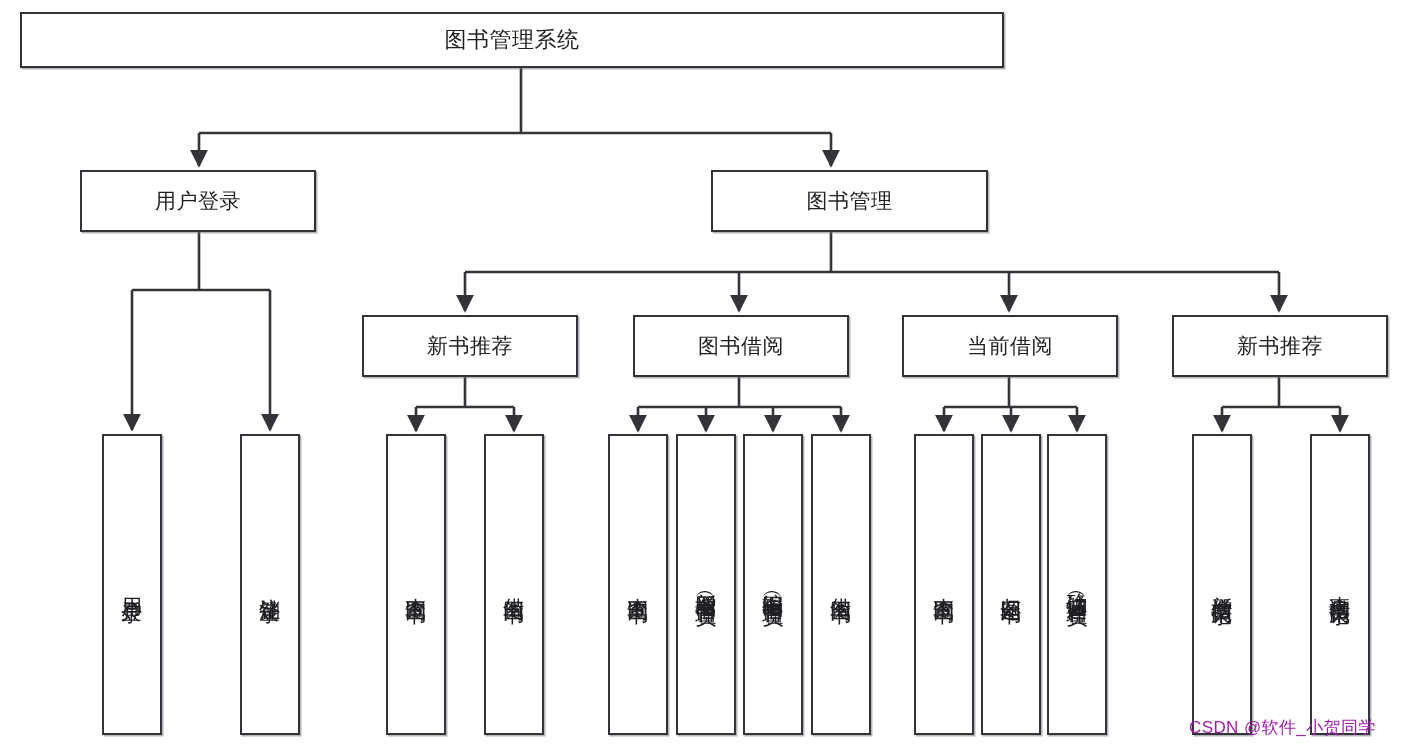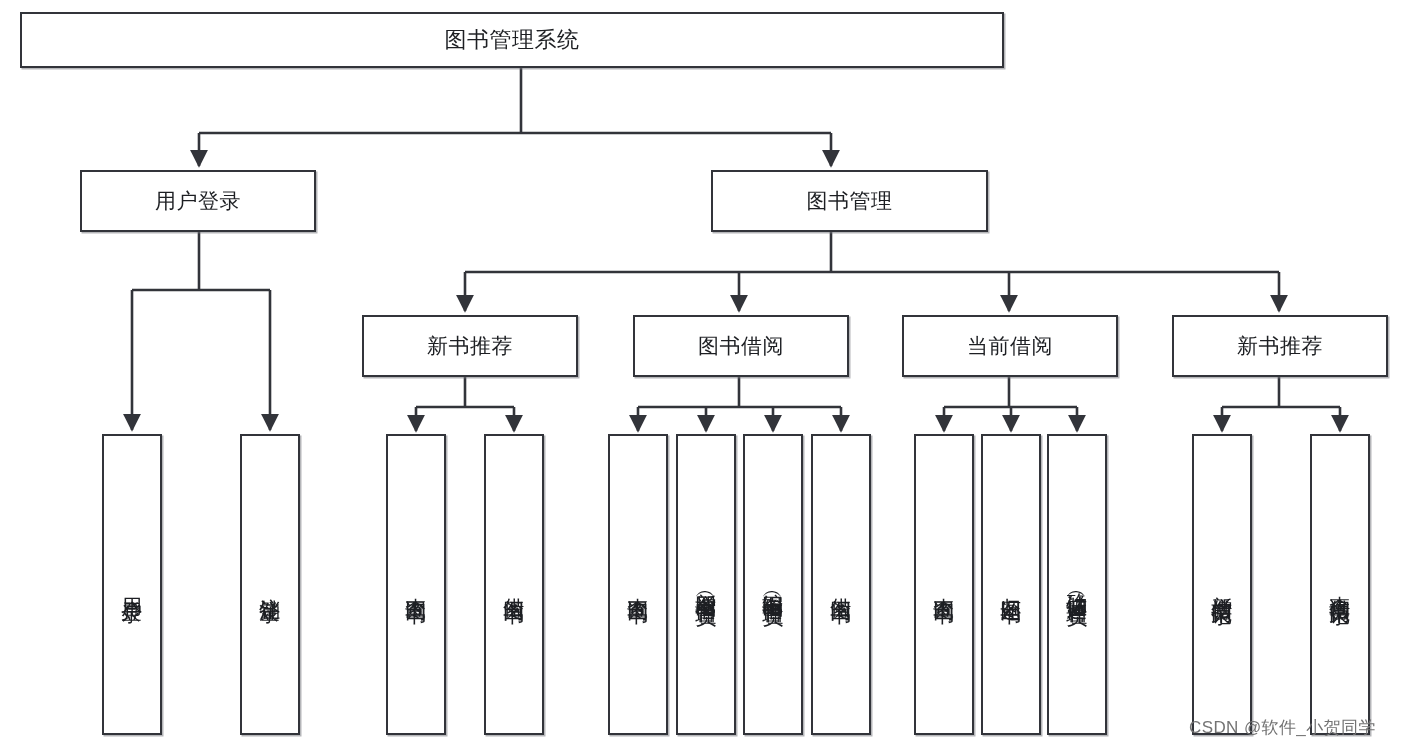--- a/index.html
+++ b/index.html
@@ -65,21 +65,21 @@
     letter-spacing: 2px;
     max-height: 272px;
     text-align: center;
   }
   .node.vert.tall .node-label {
     max-height: 286px;
   }
   .watermark {
     position: absolute;
     font-size: 17px;
-    color: #737373;
+    color: #a21caf;
     white-space: nowrap;
     letter-spacing: 0.4px;
   }
 </style>
 </head>
 <body>
 
 <div id="canvas">
 
   <svg id="wires" viewBox="0 0 1405 747" xmlns="http://www.w3.org/2000/svg">

